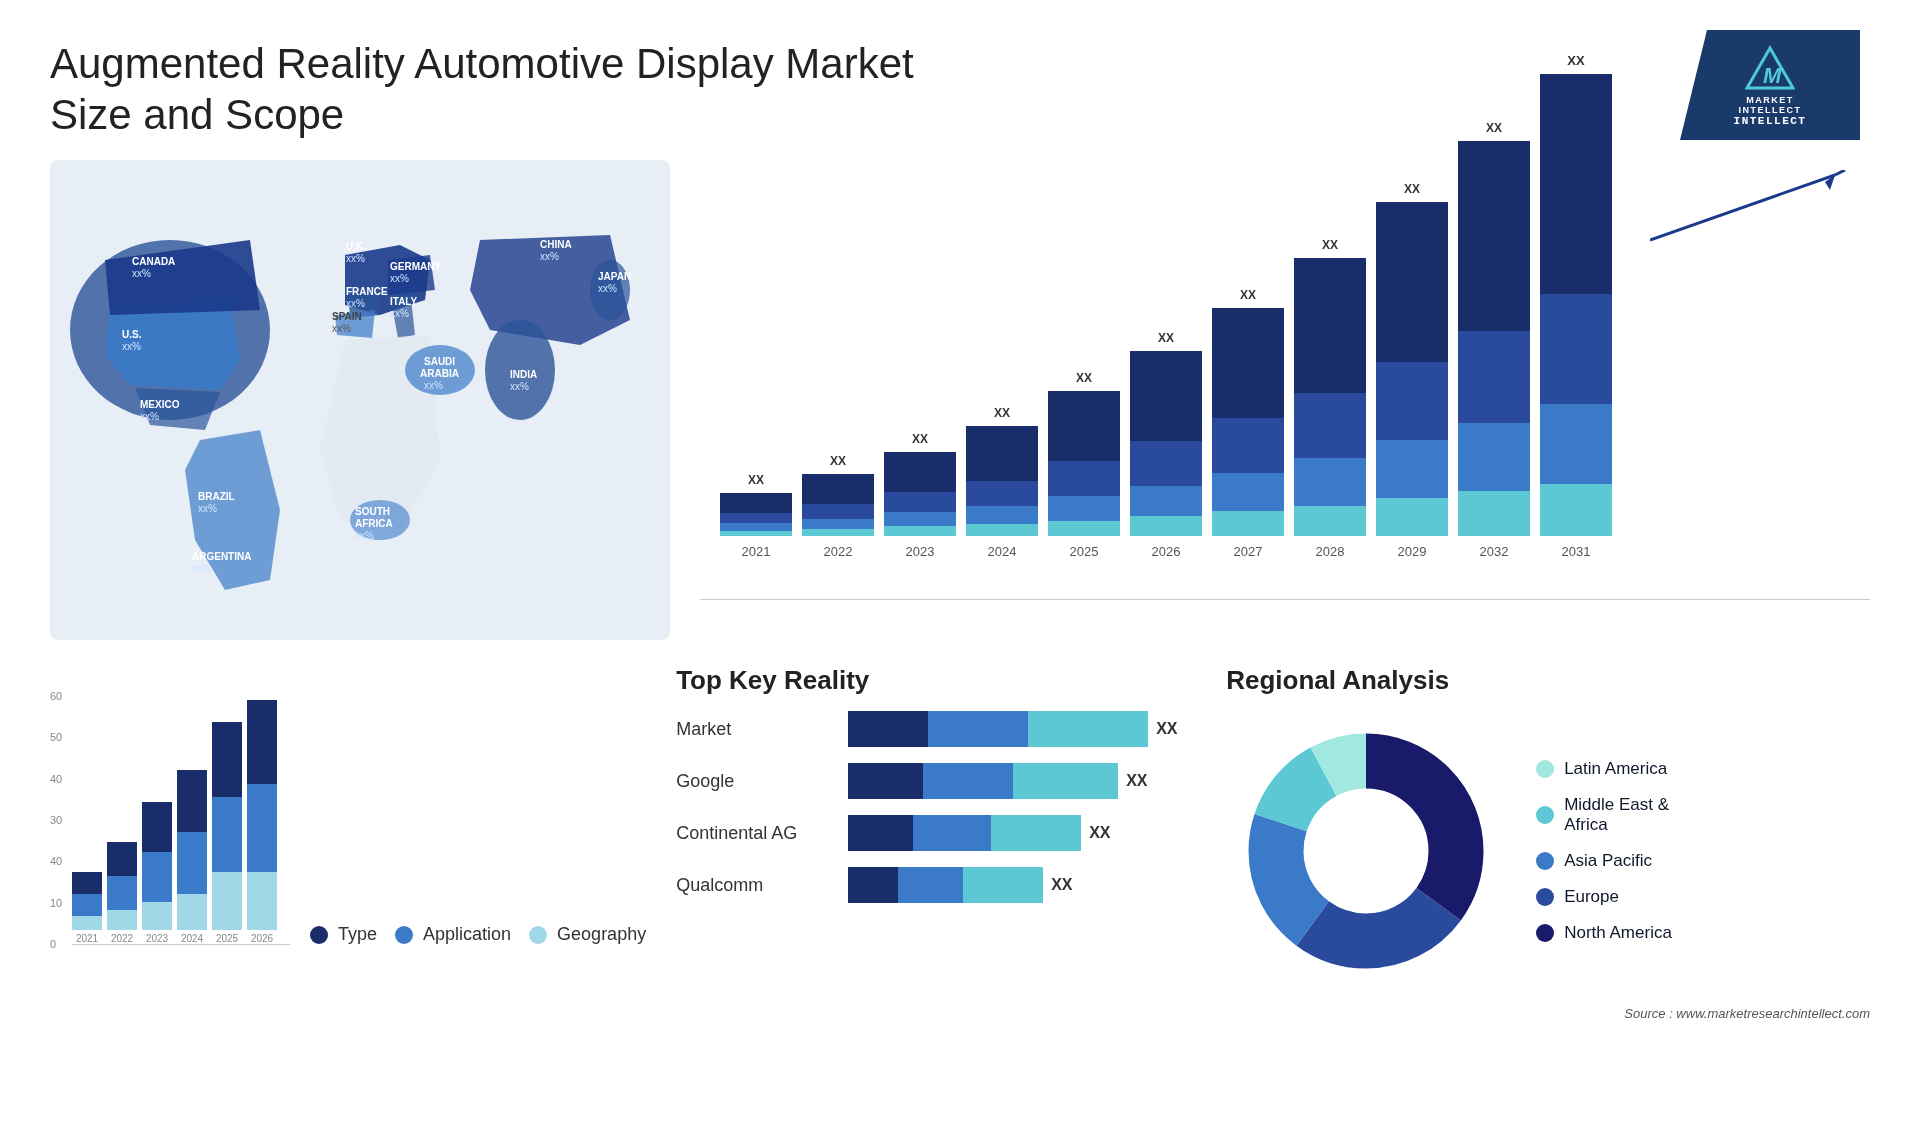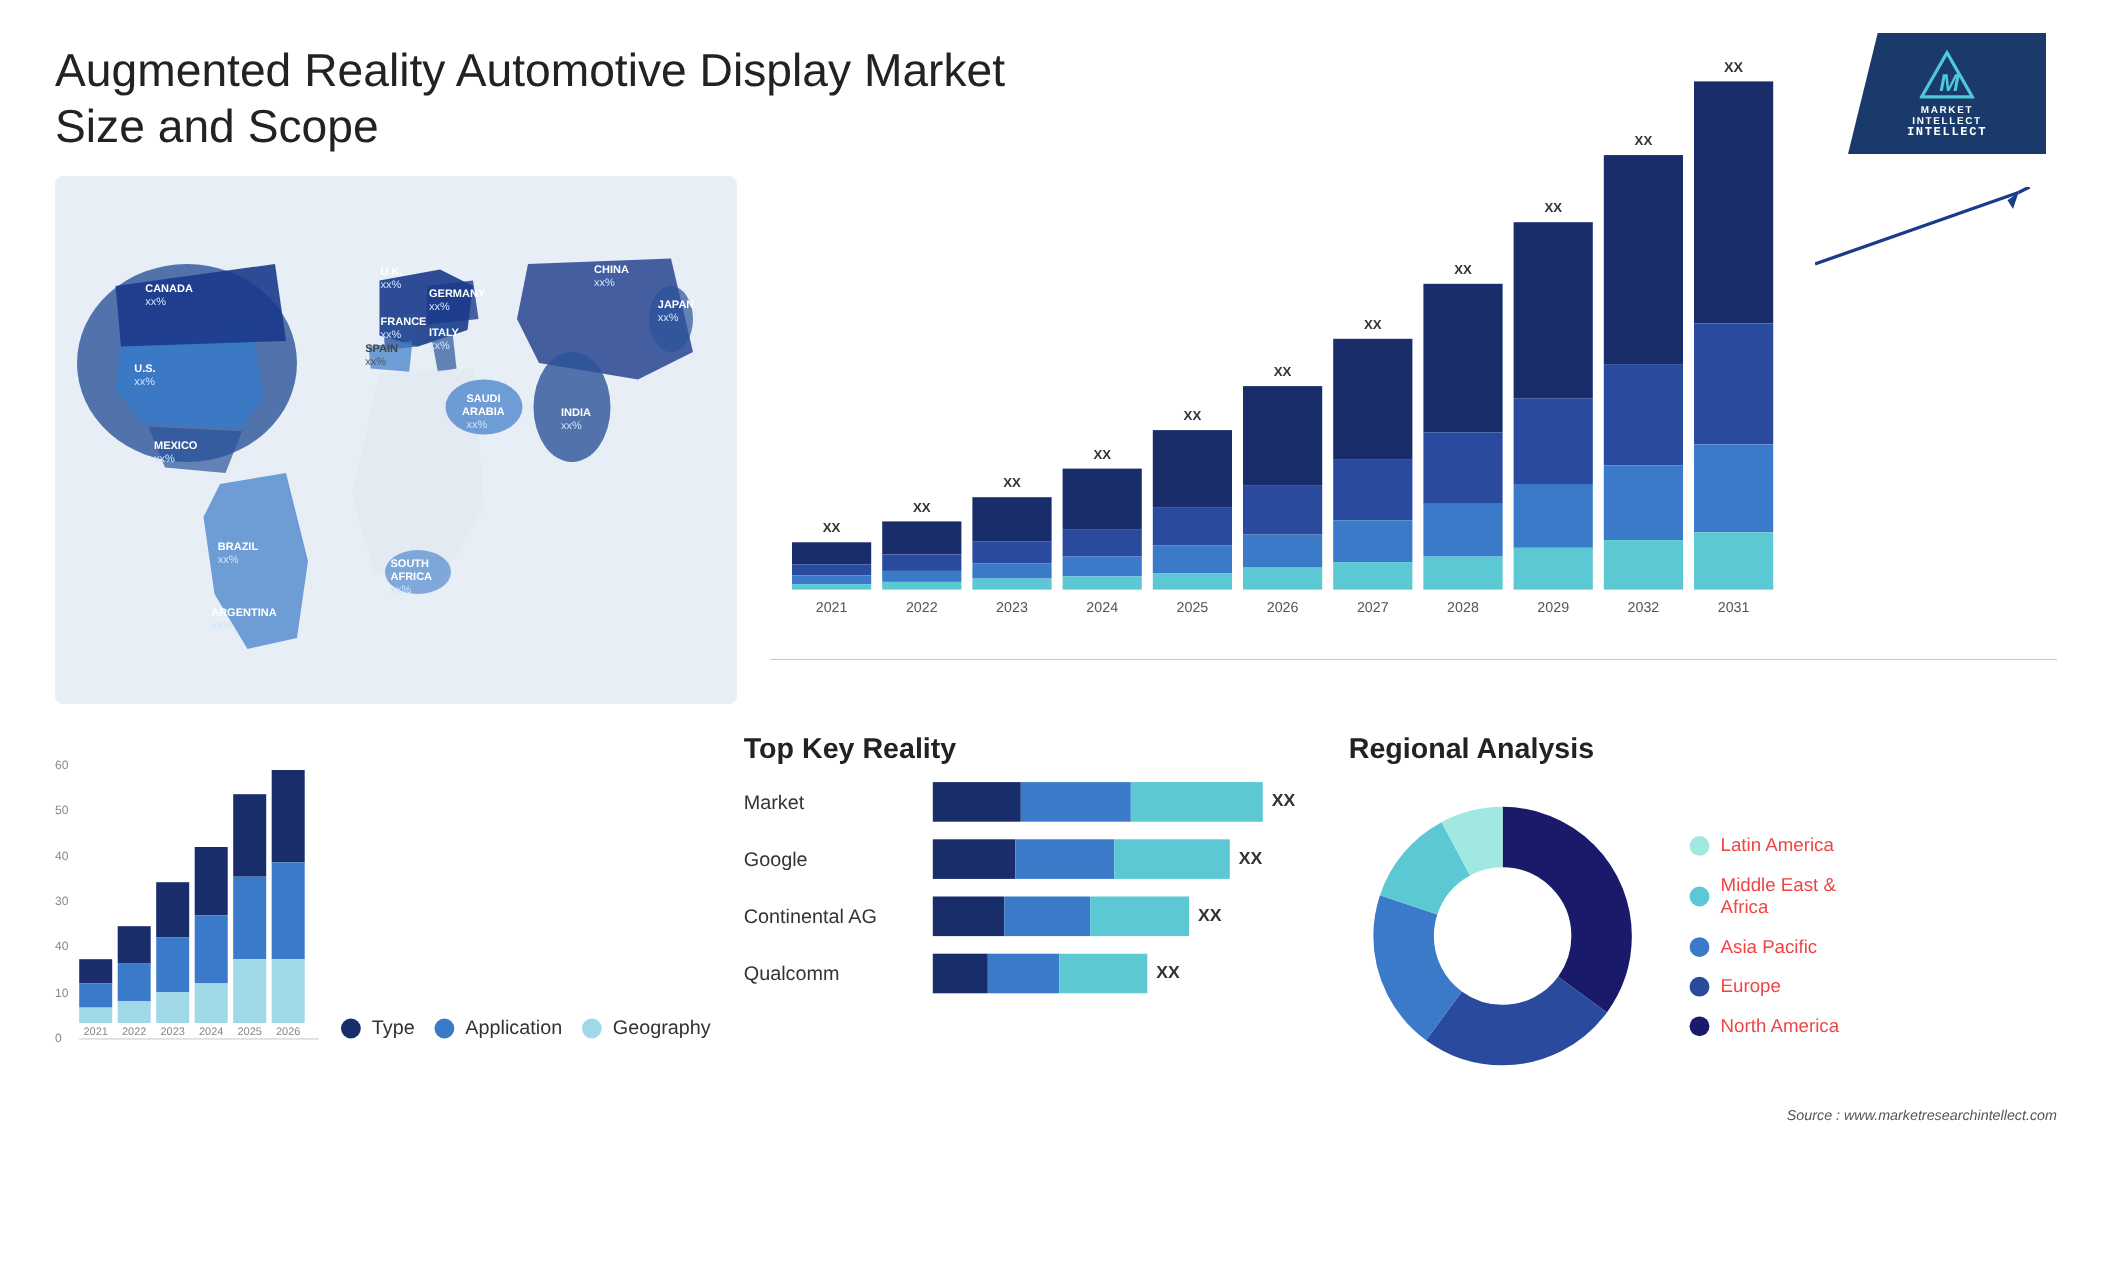--- a/index.html
+++ b/index.html
@@ -197,21 +197,21 @@
       display: flex;
       flex-direction: column;
       gap: 16px;
     }
 
     .regional-legend-item {
       display: flex;
       align-items: center;
       gap: 10px;
       font-size: 17px;
-      color: #ef4444;
+      color: #0f172a;
     }
 
     .regional-dot {
       width: 18px;
       height: 18px;
       border-radius: 50%;
       flex-shrink: 0;
     }
 
     .source-text {

